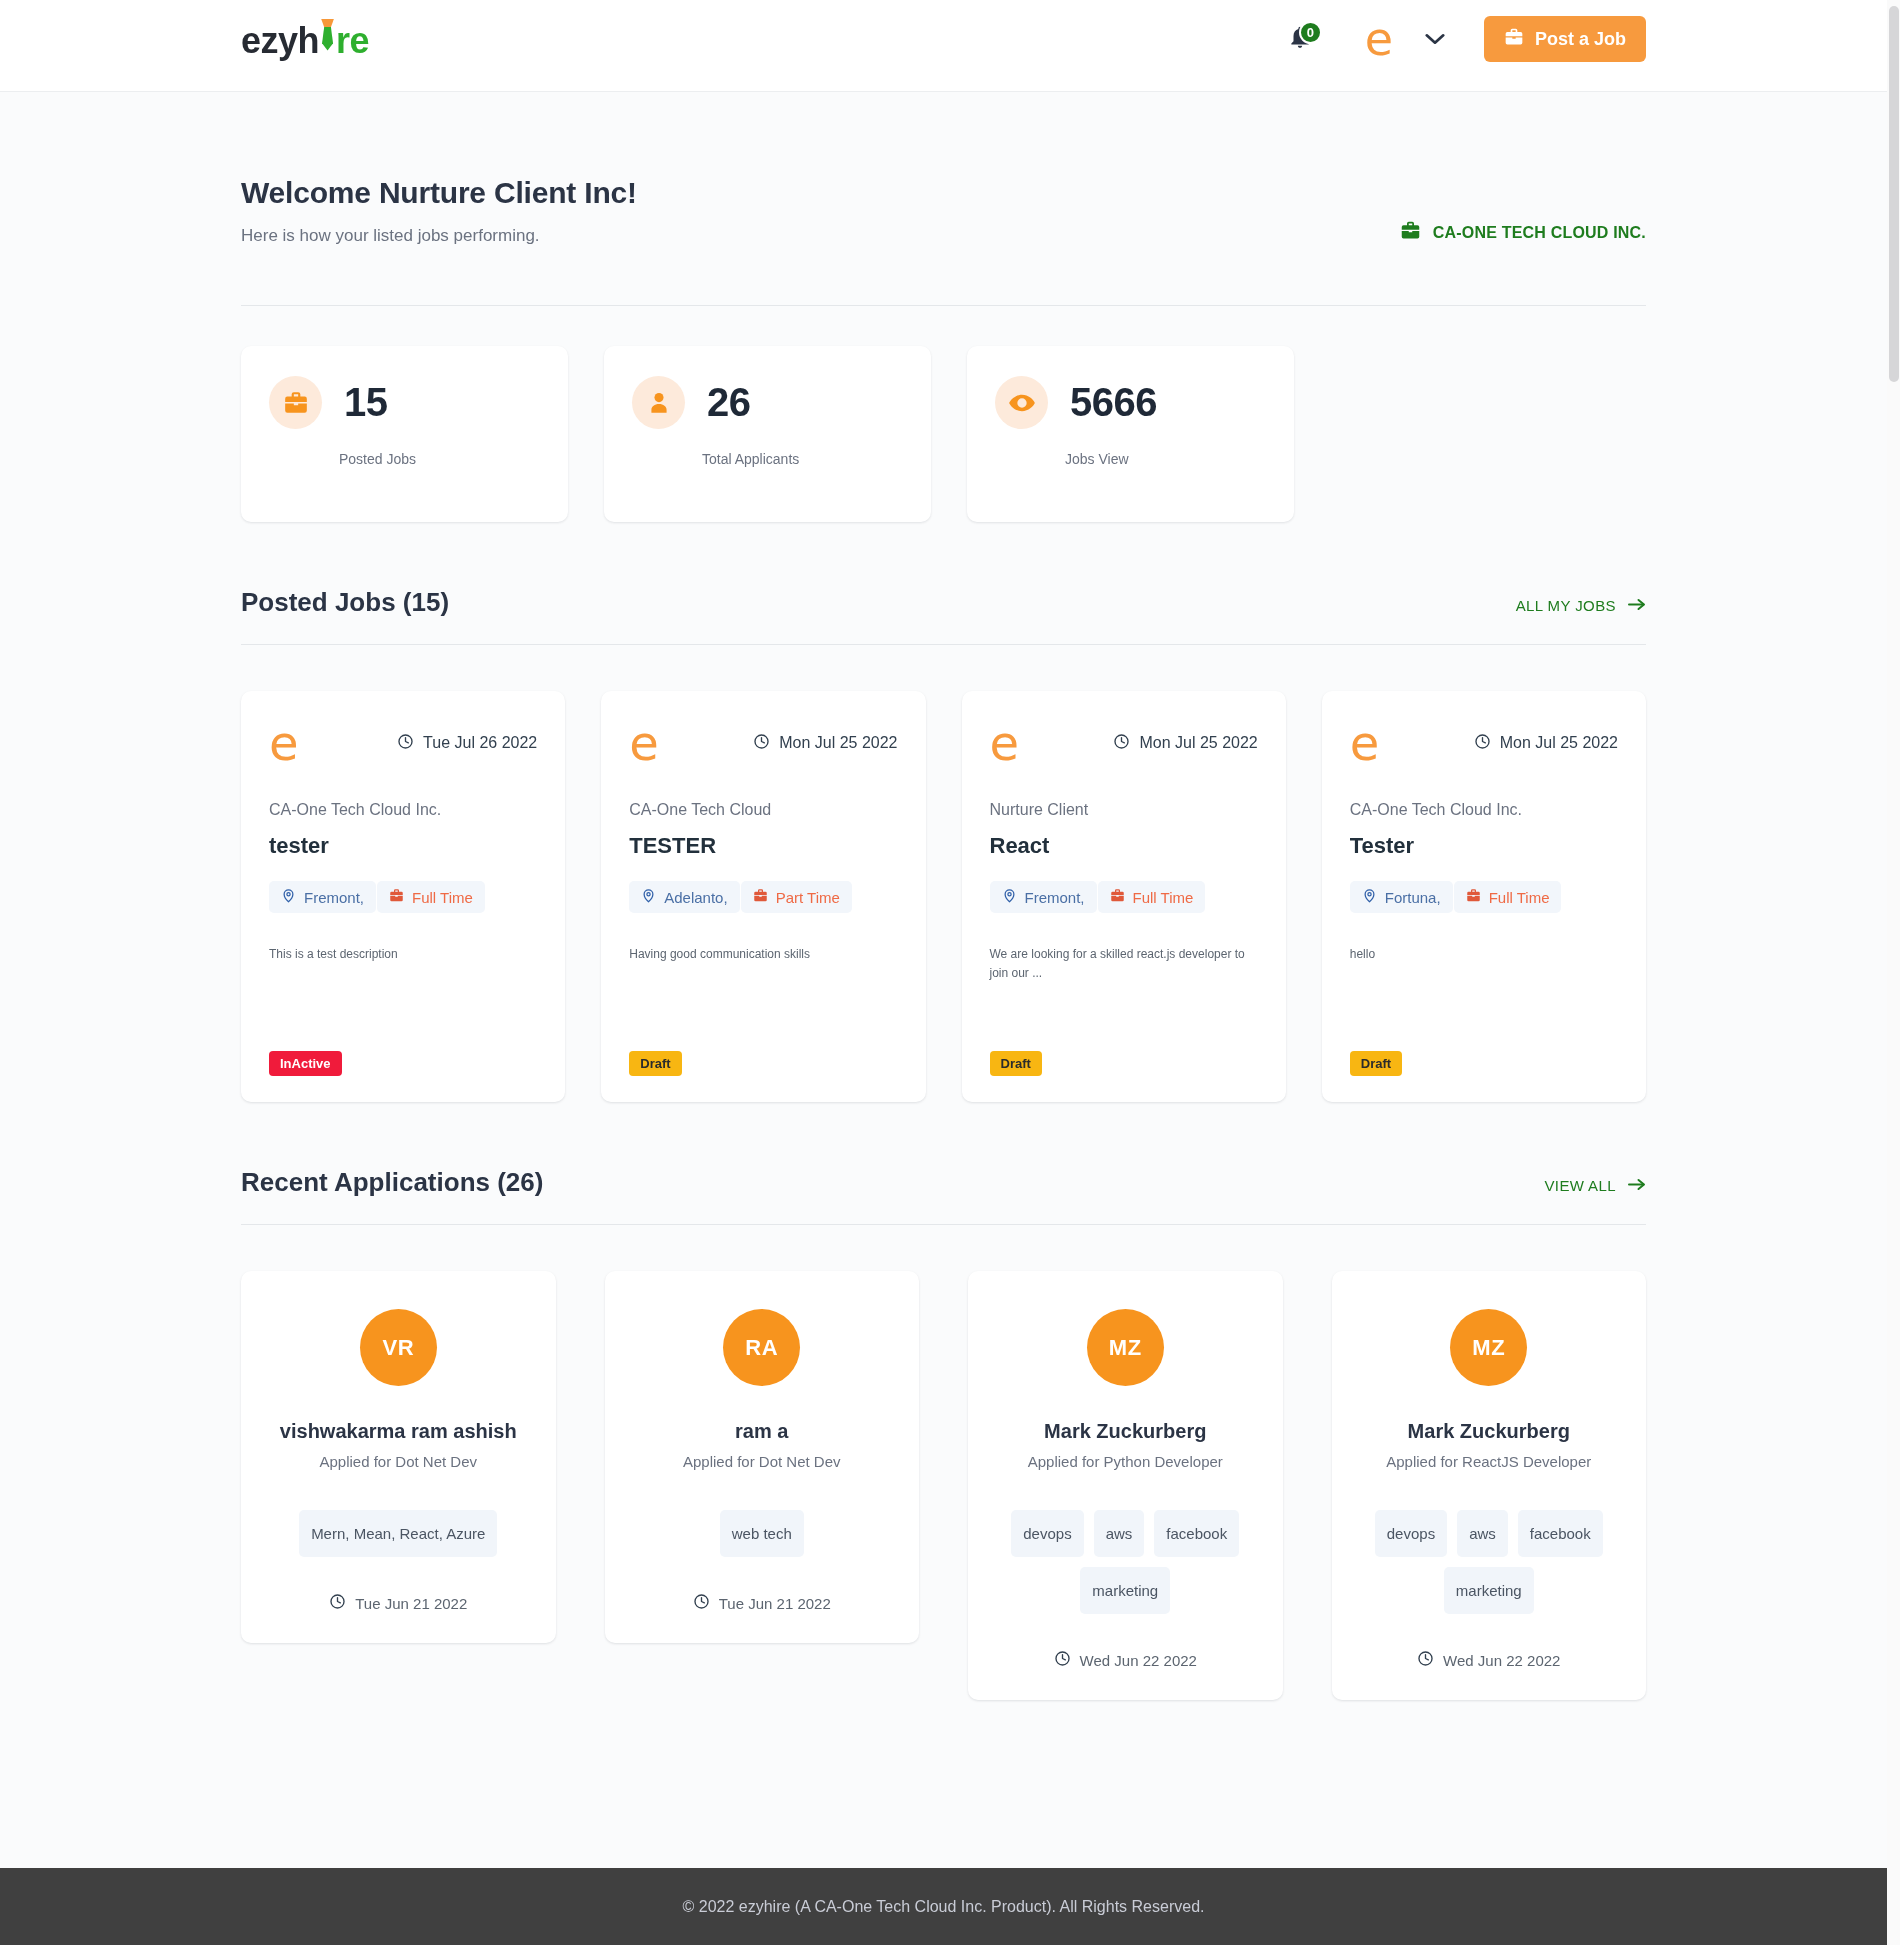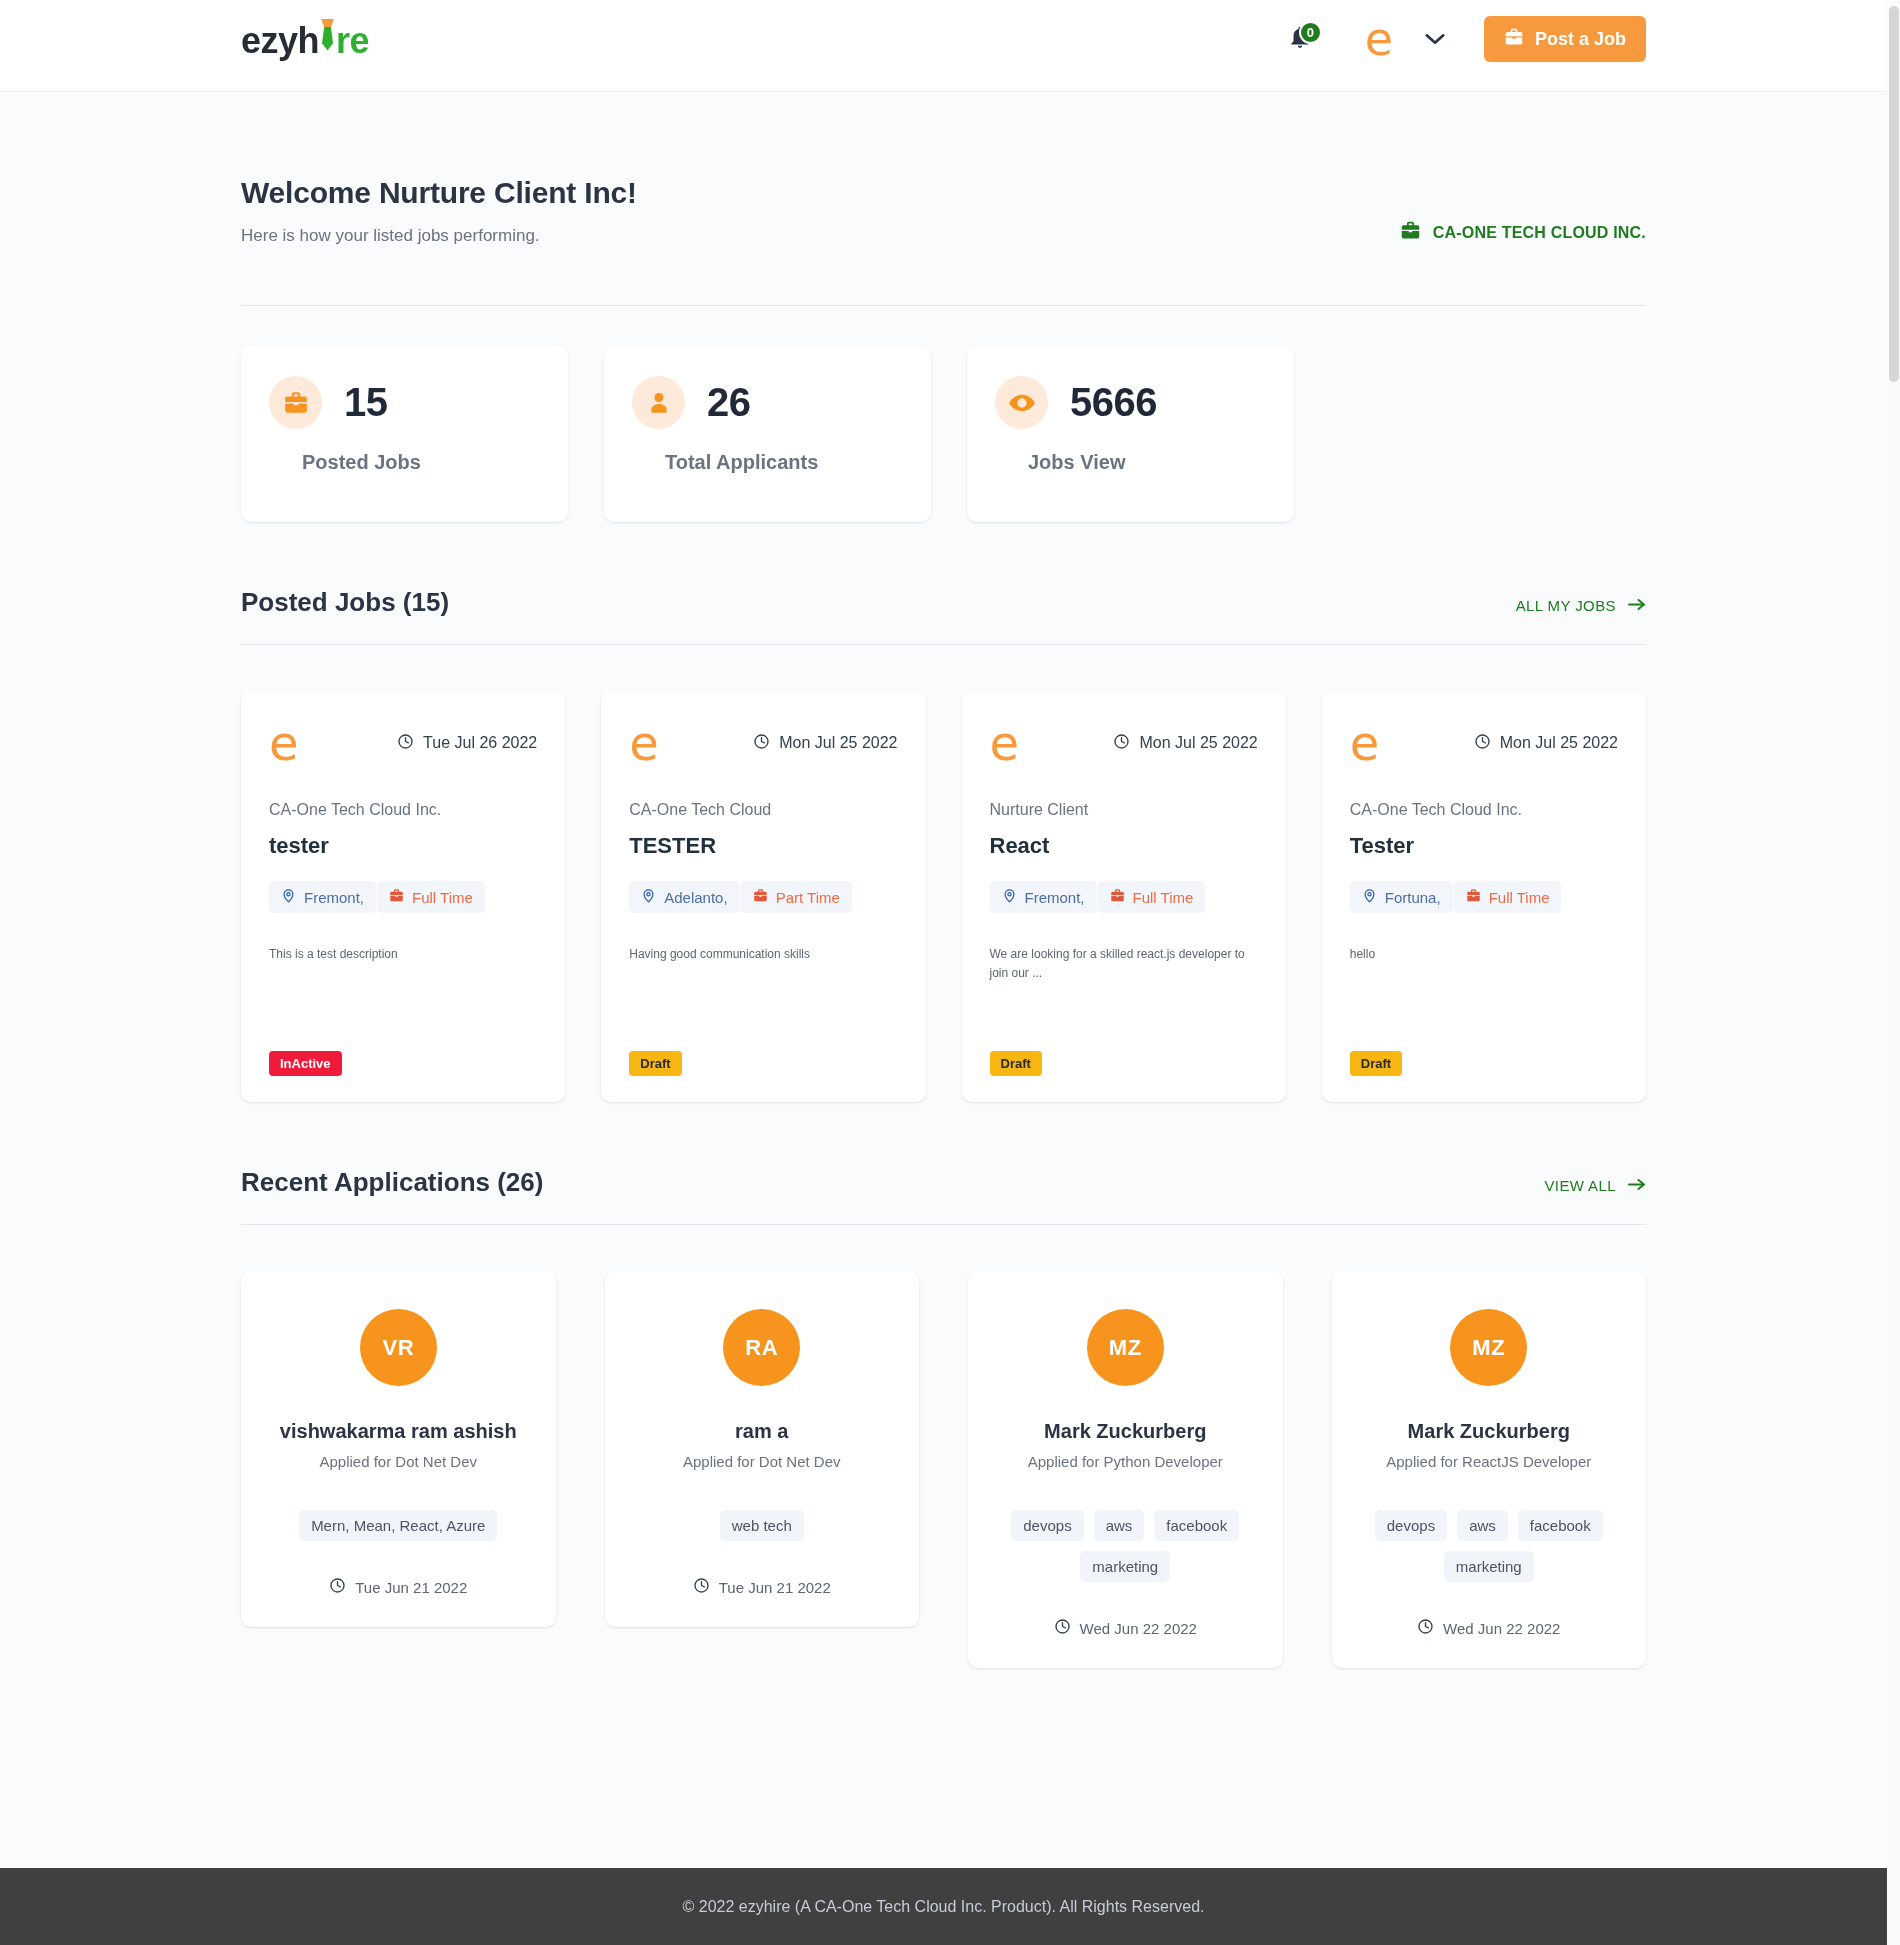--- a/index.html
+++ b/index.html
@@ -212,24 +212,23 @@
     display: flex; align-items: center; justify-content: center;
   }
   .stat-num {
     font-size: 40px;
     font-weight: 700;
     color: #1f2937;
     letter-spacing: -0.5px;
   }
   .stat-label {
     margin-top: 22px;
-    margin-left: 33px;
-    font-size: 20px;
+    margin-left: 70px;
+    font-size: 14px;
     color: #6b7280;
-    font-weight: bold;
   }
 
   
   .section-head {
     display: flex;
     align-items: baseline;
     justify-content: space-between;
     margin-top: 65px;
   }
   .section-title {
@@ -371,21 +370,21 @@
   .app-skills {
     margin-top: 40px;
     display: flex;
     flex-wrap: wrap;
     gap: 10px;
     justify-content: center;
   }
   .skill-chip {
     background: #f1f5fa;
     border-radius: 5px;
-    padding: 7px 12px;
+    padding: 15px 12px;
     font-size: 15px;
     color: #4b5563;
   }
   .app-date {
     margin-top: 36px;
     display: flex;
     align-items: center;
     gap: 9px;
     font-size: 15px;
     color: #5c6570;

